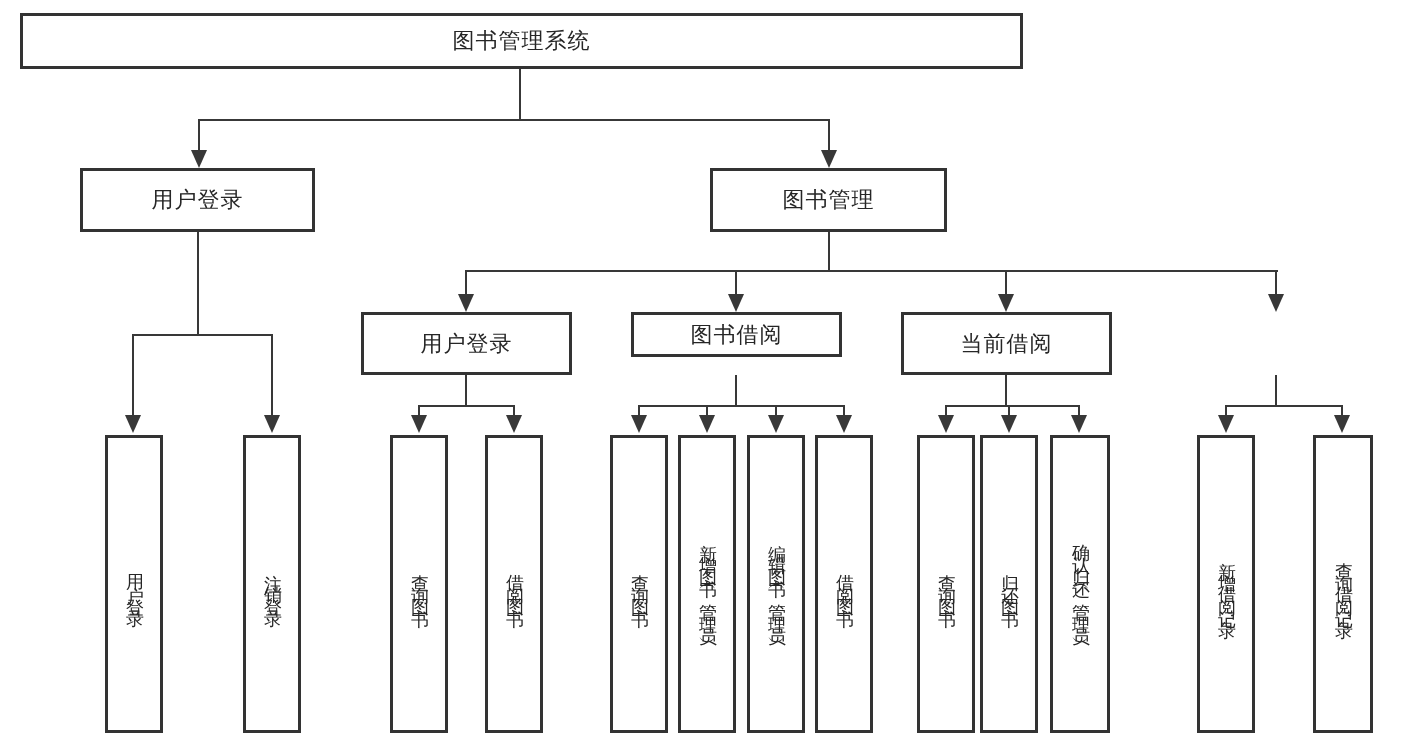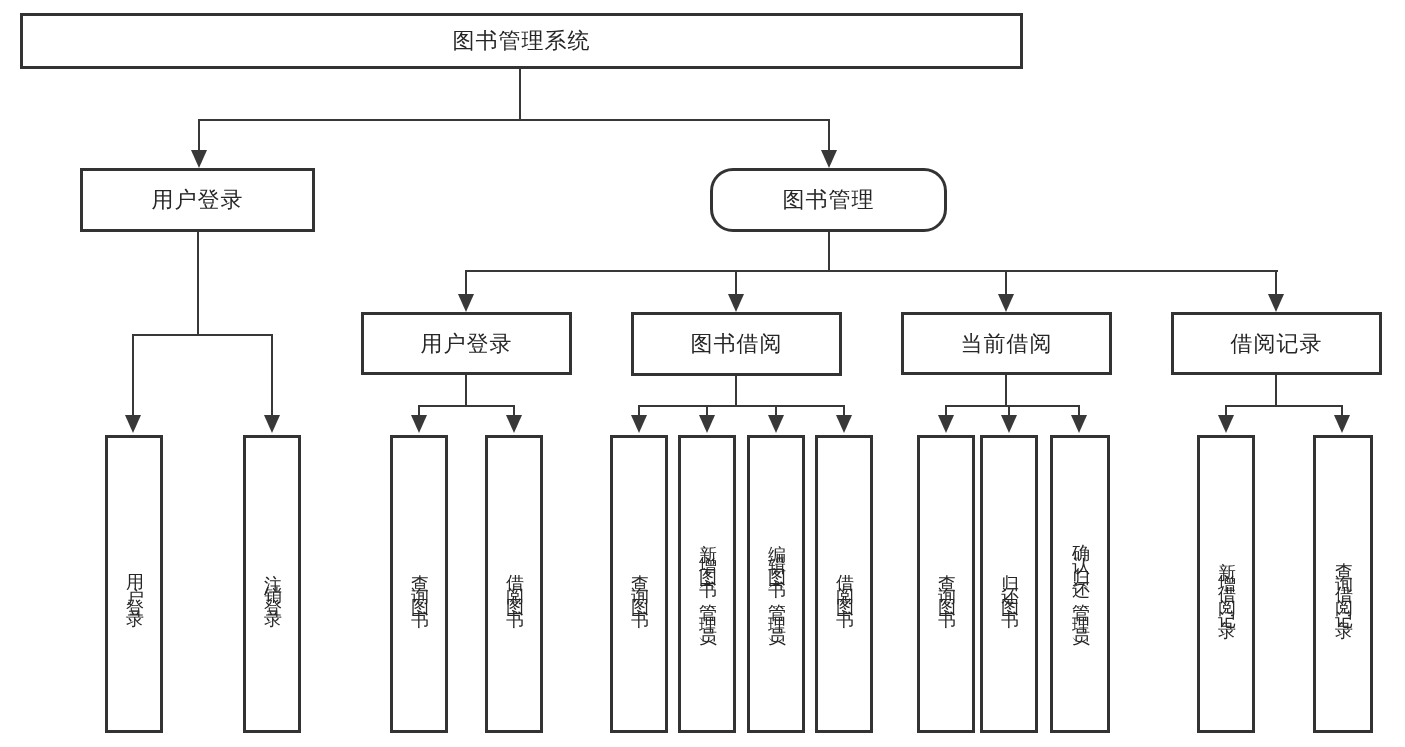--- a/index.html
+++ b/index.html
@@ -33,35 +33,32 @@
 
 <div id="canvas">
 
   <div class="node" style="left:20px;top:13px;width:1003px;height:56px;">
     <span class="hlabel">图书管理系统</span>
   </div>
 
   <div class="node" style="left:80px;top:168px;width:235px;height:64px;">
     <span class="hlabel">用户登录</span>
   </div>
-  <div class="node" style="left:710px;top:168px;width:237px;height:64px;border-radius:23px;">
+  <div class="node" style="left:710px;top:168px;width:237px;height:64px;">
     <span class="hlabel">图书管理</span>
   </div>
 
   <div class="node" style="left:361px;top:312px;width:211px;height:63px;">
     <span class="hlabel">用户登录</span>
   </div>
-  <div class="node" style="left:631px;top:312px;width:211px;height:64px;">
+  <div class="node" style="left:631px;top:312px;width:211px;height:45px;">
     <span class="hlabel">图书借阅</span>
   </div>
   <div class="node" style="left:901px;top:312px;width:211px;height:63px;">
     <span class="hlabel">当前借阅</span>
-  </div>
-  <div class="node" style="left:1171px;top:312px;width:211px;height:63px;">
-    <span class="hlabel">借阅记录</span>
   </div>
 
   <div class="node" style="left:105px;top:435px;width:58px;height:298px;">
     <span class="vtext">用户登录</span>
   </div>
   <div class="node" style="left:243px;top:435px;width:58px;height:298px;">
     <span class="vtext">注销登录</span>
   </div>
   <div class="node" style="left:390px;top:435px;width:58px;height:298px;">
     <span class="vtext">查询图书</span>

